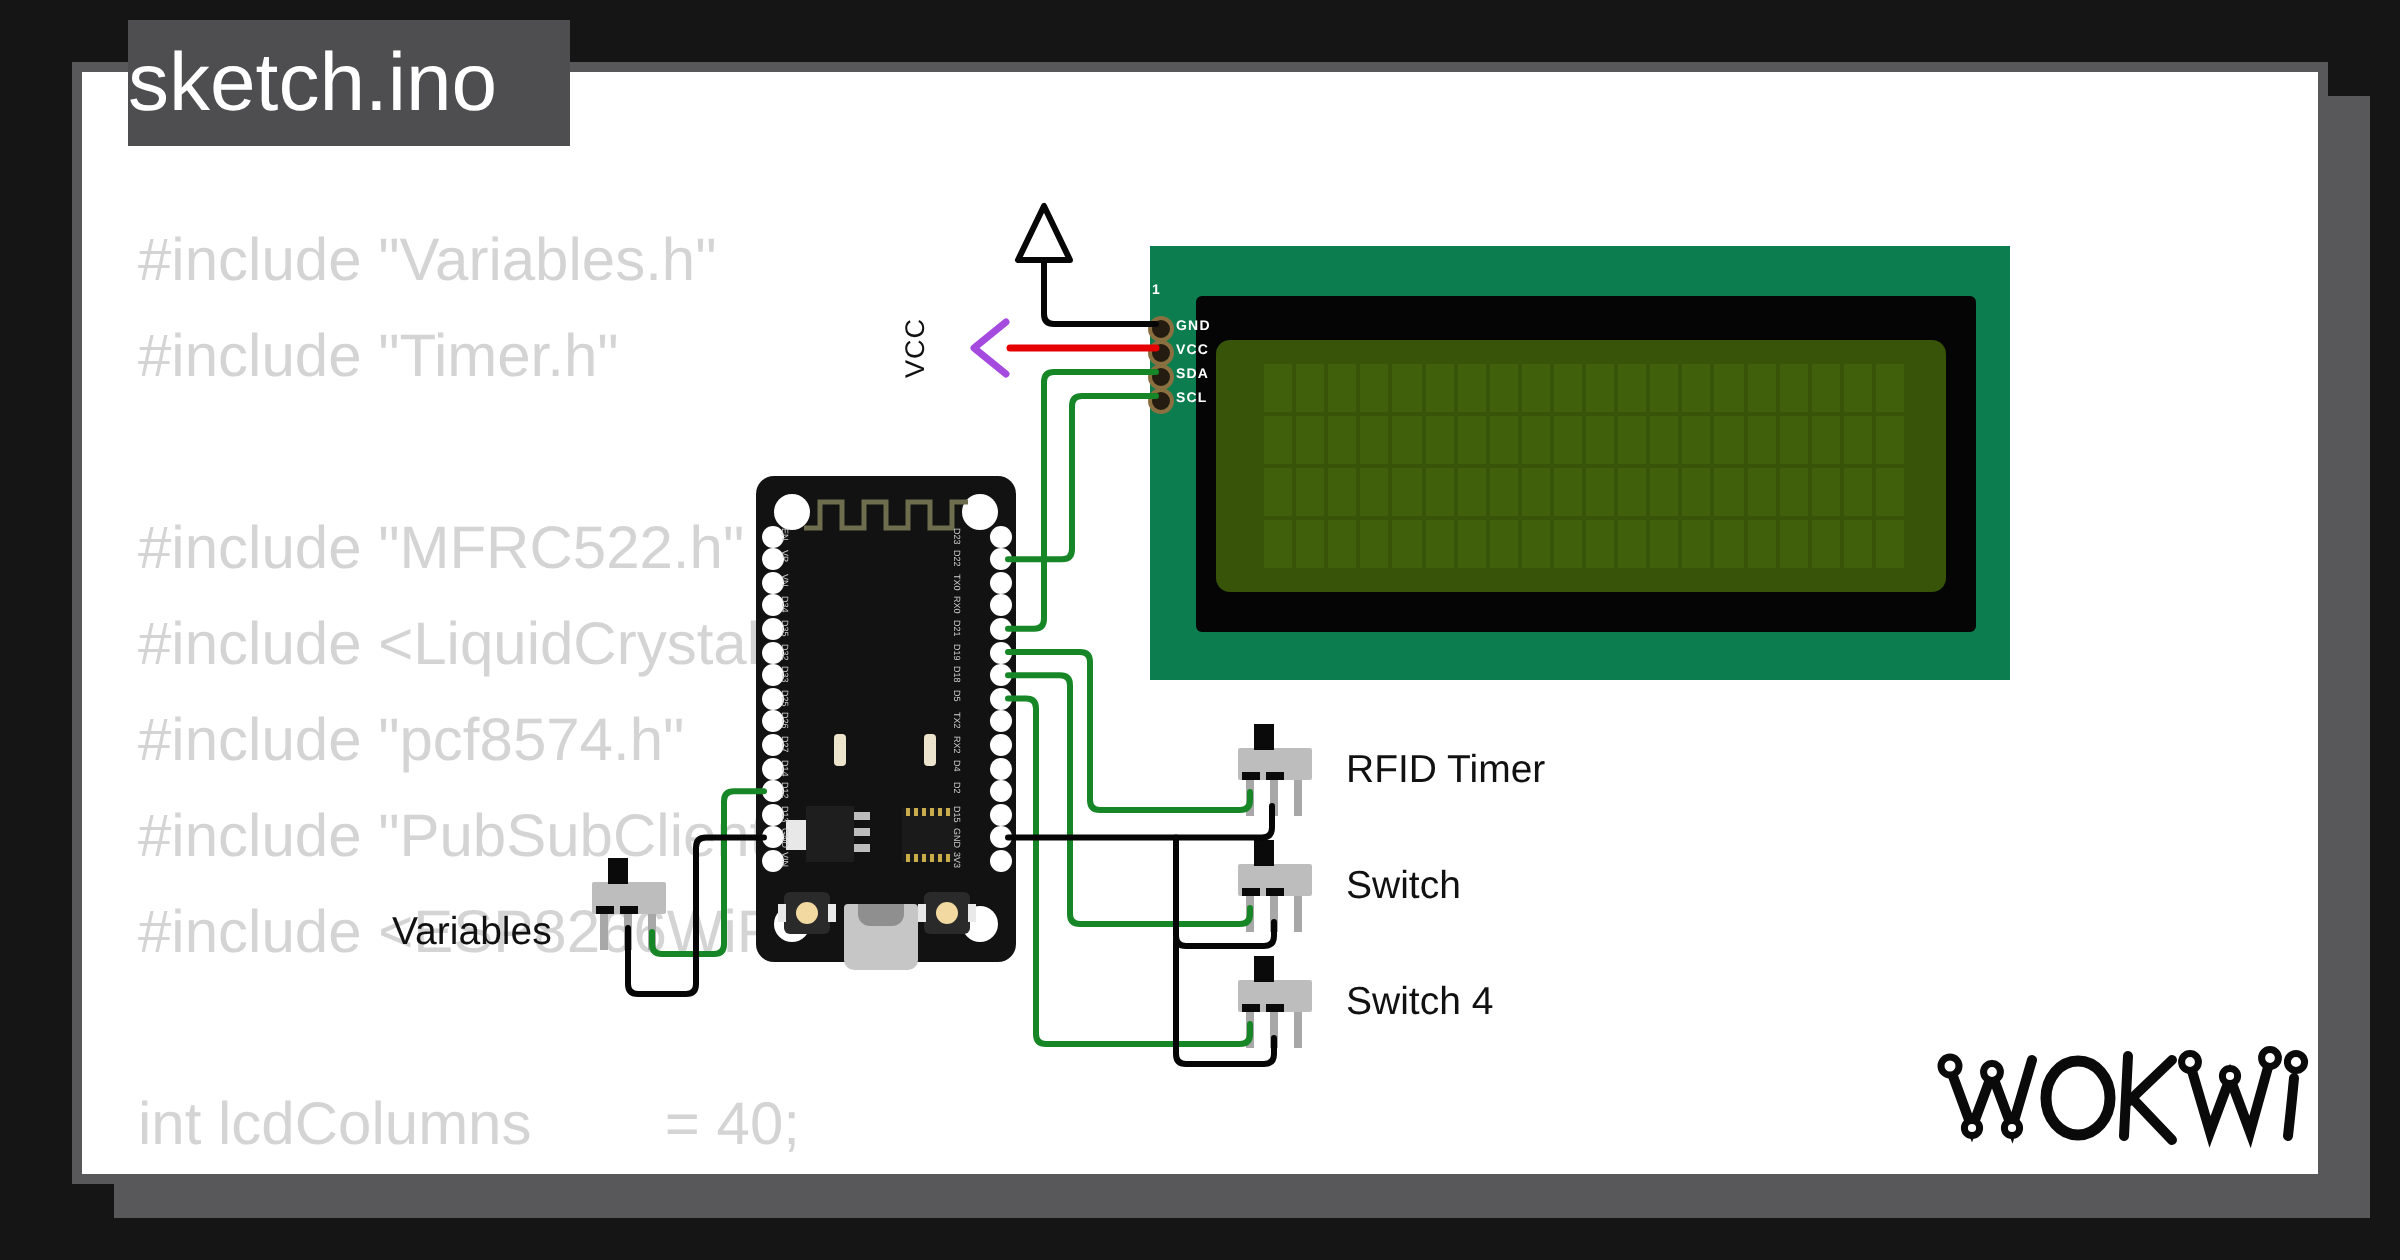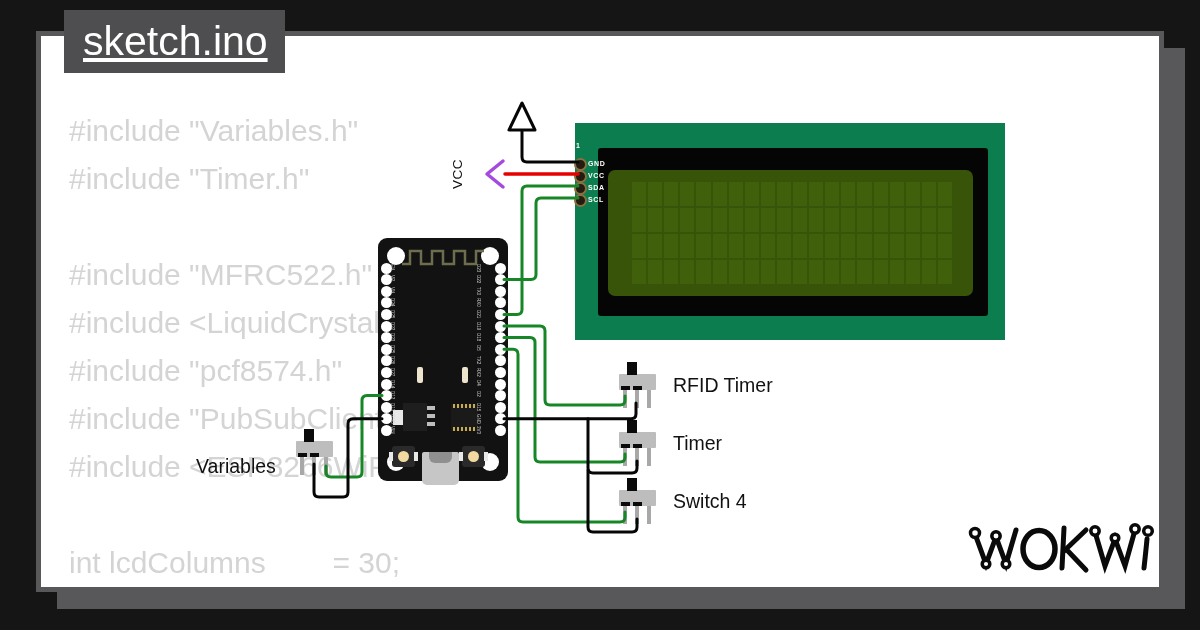--- a/index.html
+++ b/index.html
@@ -21,22 +21,22 @@
   .code-line{
     position:absolute;left:28px;
     font-size:30px;line-height:38px;color:var(--code,#d4d4d4);
     white-space:pre;letter-spacing:0px;
   }
 
   
   .titlebox{
     position:absolute;left:64px;top:10px;width:221px;height:63px;
     background:var(--titlebox,#4e4e50);
-    color:#fff;font-size:41px;line-height:63px;padding-left:19px;
-    box-sizing:border-box;white-space:nowrap;text-decoration:underline;
+    color:#fff;font-size:41px;line-height:63px;
+    box-sizing:border-box;white-space:nowrap;
   }
 
   
   svg.wires{position:absolute;left:0;top:0;z-index:40;pointer-events:none;}
   .wg{stroke:var(--wgreen,#178627);stroke-width:3;fill:none;stroke-linecap:round;}
   .wb{stroke:var(--wblack,#060606);stroke-width:3;fill:none;stroke-linecap:round;}
   .wr{stroke:var(--wred,#e60000);stroke-width:3.5;fill:none;stroke-linecap:round;}
   .wp{stroke:var(--purple,#a44ade);stroke-width:3.5;fill:none;stroke-linecap:round;stroke-linejoin:round;}
   .vcc-tri{fill:#ffffff;stroke:var(--wblack,#060606);stroke-width:3;stroke-linejoin:round;}
 
@@ -139,21 +139,21 @@
 <div id="root">
 
   <div class="page">
     <div class="code-line" style="top:76px">#include "Variables.h"</div>
     <div class="code-line" style="top:124px">#include "Timer.h"</div>
     <div class="code-line" style="top:220px">#include "MFRC522.h"</div>
     <div class="code-line" style="top:268px">#include &lt;LiquidCrystal_I2C.h&gt;</div>
     <div class="code-line" style="top:316px">#include "pcf8574.h"</div>
     <div class="code-line" style="top:364px">#include "PubSubClient.h"</div>
     <div class="code-line" style="top:412px">#include &lt;ESP8266WiFi.h&gt;</div>
-    <div class="code-line" style="top:508px">int lcdColumns        = 30;</div>
+    <div class="code-line" style="top:508px">int lcdColumns        = 40;</div>
 
   </div>
 
   <div class="titlebox">sketch.ino</div>
 
   <div class="lcd">
     <div class="bezel"></div>
     <div class="screen">
       <div class="grid">
           <div class="cell"></div>
@@ -364,21 +364,21 @@
   <div class="sswitch" style="left:296px;top:441px">
     <div class="knob"></div>
     <div class="mark m1"></div>
       <div class="mark m2"></div>
     <div class="leg l1"></div>
       <div class="leg l2"></div>
       <div class="leg l3"></div>
   </div>
 
   <div class="part-label" style="left:673px;top:374px">RFID Timer</div>
-  <div class="part-label" style="left:673px;top:432px">Timer</div>
+  <div class="part-label" style="left:673px;top:432px">Switch</div>
   <div class="part-label" style="left:673px;top:490px">Switch 4</div>
   <div class="part-label" style="left:196px;top:455px">Variables</div>
 
   <div class="vcc-text">VCC</div>
 
   <svg class="wires" width="1200" height="630">
 
     <path class="wg" d="M578,198 H541 Q536,198 536,203 V274.6 Q536,279.6 531,279.6 H504"></path>
 
     <path class="wg" d="M578,186 H527 Q522,186 522,191 V309.4 Q522,314.4 517,314.4 H504"></path>

